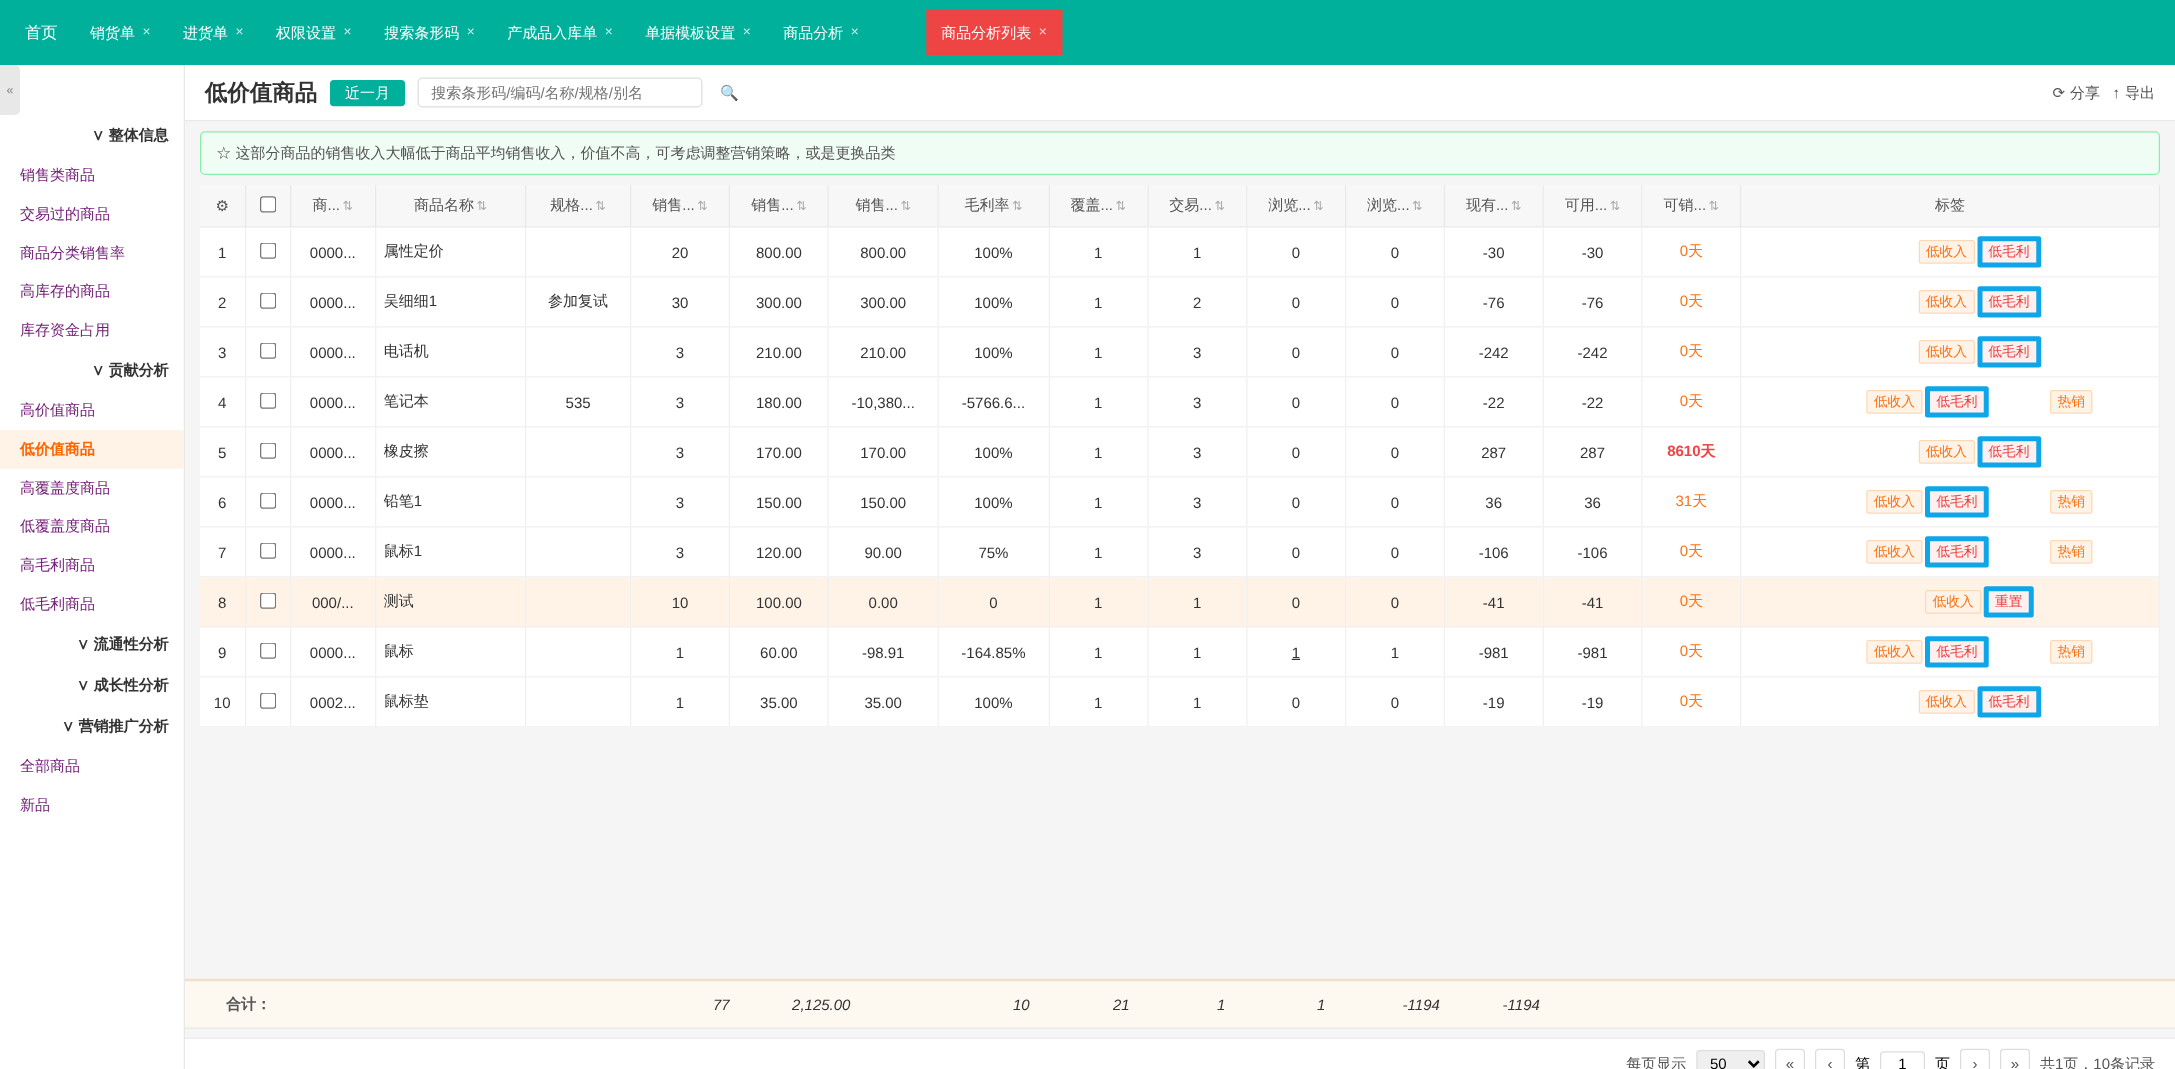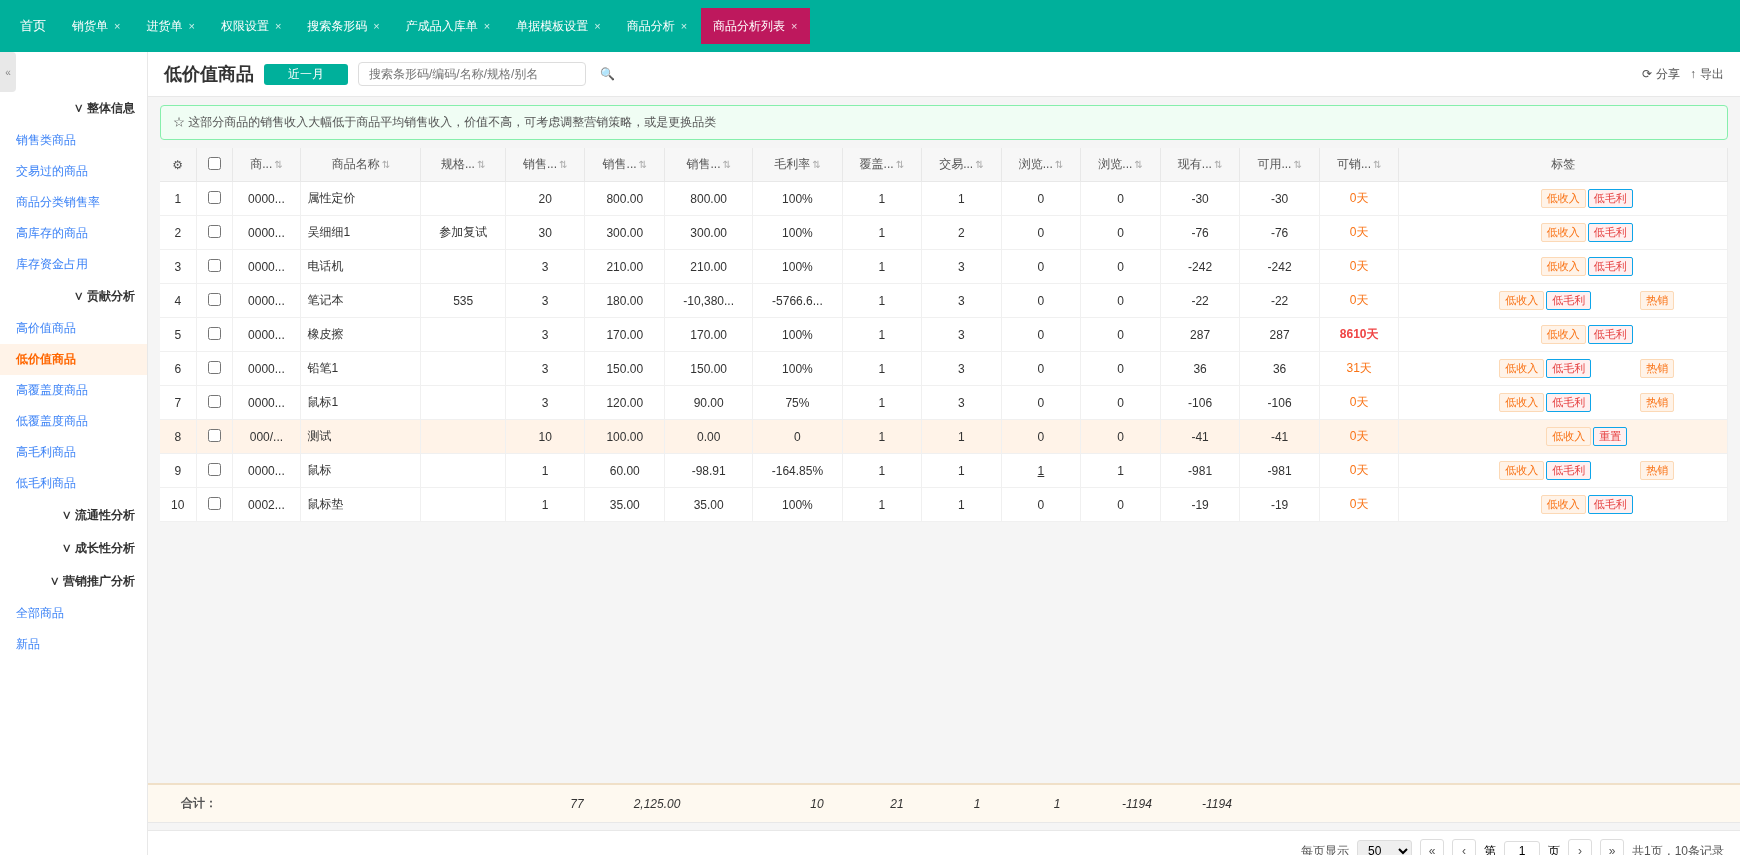--- a/index.html
+++ b/index.html
@@ -18,21 +18,21 @@
     .top-nav-item {
       padding: 0 12px;
       height: 36px;
       display: flex;
       align-items: center;
       cursor: pointer;
       color: #fff;
       white-space: nowrap;
       font-size: 13px;
     }
-    .top-nav-item.active { background: #be185d; }
+    .top-nav-item.active { background: #ef4444; margin-left: 40px; }
     .top-nav-item .close-x { margin-left: 6px; font-size: 11px; opacity: 0.8; }
 
     
     .layout { display: flex; height: calc(100vh - 36px); }
 
     
     .sidebar {
       width: 148px;
       background: #fff;
       border-right: 1px solid #e8e8e8;
@@ -45,21 +45,21 @@
       font-weight: bold;
       font-size: 12px;
       display: flex;
       align-items: center;
       gap: 4px;
       cursor: pointer;
       justify-content: flex-end;
     }
     .sidebar-item {
       padding: 7px 16px;
-      color: #3b82f6;
+      color: #701a75;
       cursor: pointer;
       font-size: 12px;
     }
     .sidebar-item.active { background: #fff3e8; color: #ff6600; font-weight: bold; }
 
     
     .main { flex: 1; display: flex; flex-direction: column; overflow: hidden; }
 
     
     .page-header {
@@ -67,21 +67,21 @@
       padding: 10px 16px;
       display: flex;
       align-items: center;
       gap: 10px;
       border-bottom: 1px solid #e8e8e8;
     }
     .page-title { font-size: 18px; font-weight: bold; color: #333; }
     .date-tag {
       background: #00b09b;
       color: #fff;
-      padding: 2px 24px;
+      padding: 2px 12px;
       border-radius: 3px;
       font-size: 12px;
       cursor: pointer;
     }
     .search-box {
       border: 1px solid #ddd;
       border-radius: 4px;
       padding: 4px 10px;
       width: 228px;
       color: #999;
@@ -151,21 +151,21 @@
     }
     tbody td.left { text-align: left; }
     .tag {
       display: inline-block;
       padding: 1px 5px;
       border-radius: 2px;
       font-size: 11px;
       margin: 0 1px;
     }
     .tag-orange { background: #fff3e8; color: #f97316; border: 1px solid #fcd9b6; margin-left: 48px; }
-    .tag-red { background: #fff0f0; color: #e53e3e; border: 1px solid #0ea5e9; }
+    .tag-red { background: #fff0f0; color: #e53e3e; border: 4px solid #0ea5e9; }
     .link-underline { color: #333; text-decoration: underline; cursor: pointer; }
 
     
     .table-footer {
       background: #fef9f0;
       border-top: 2px solid #f0e0c8;
       padding: 10px 33px;
       display: flex;
       align-items: center;
       gap: 0;

